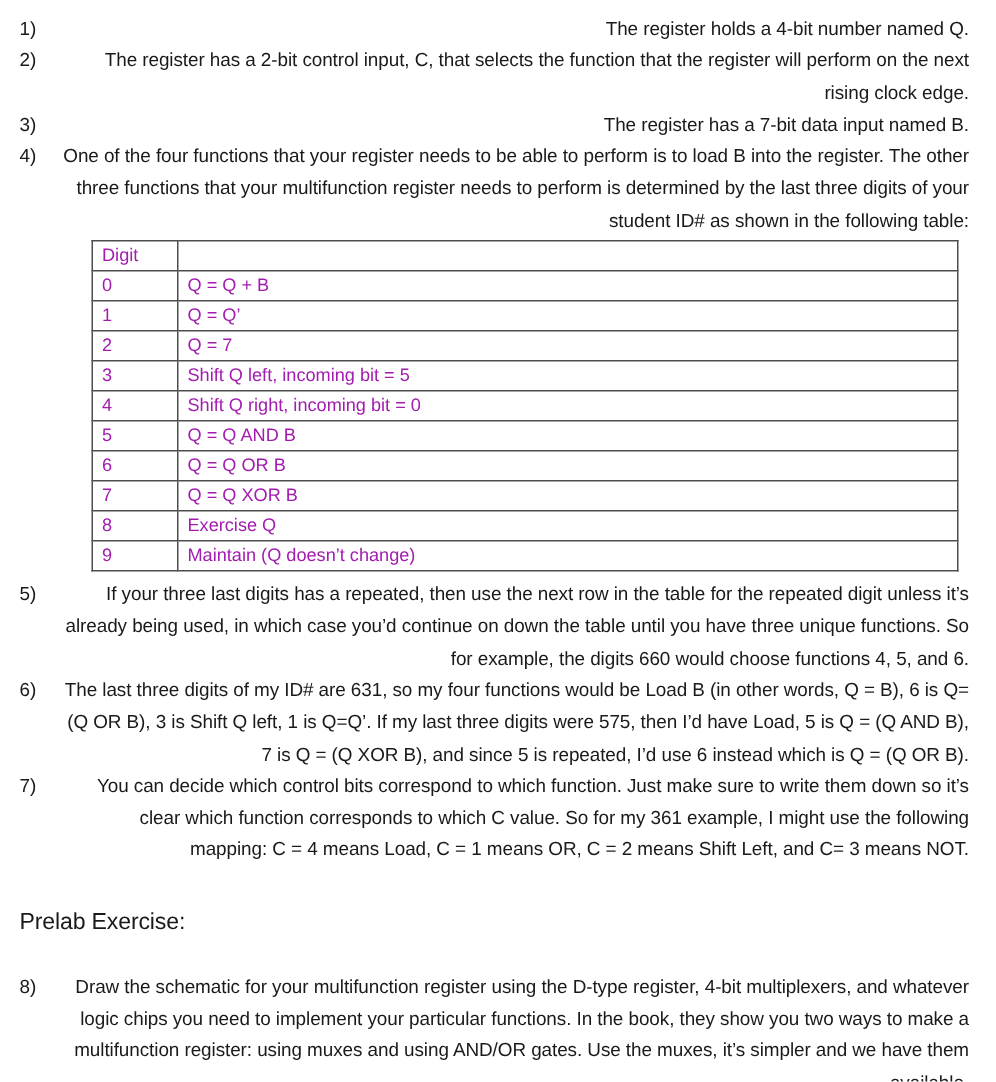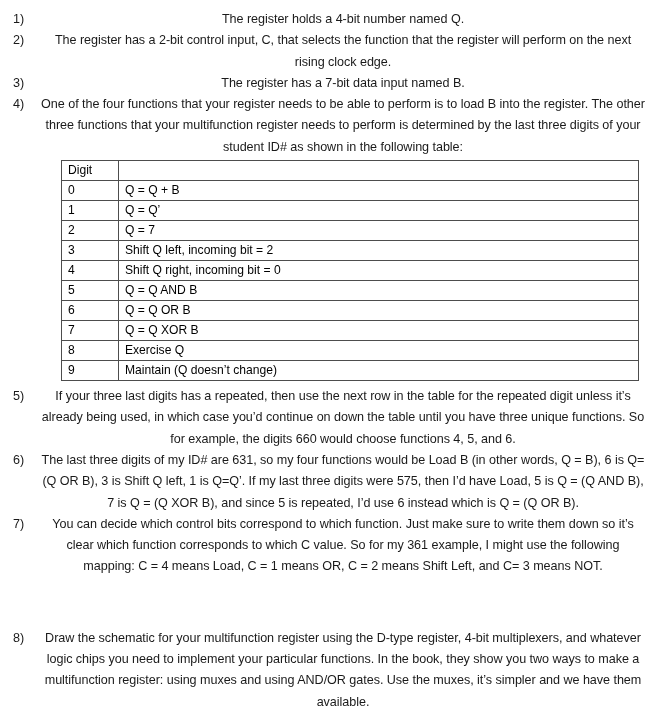--- a/index.html
+++ b/index.html
@@ -42,21 +42,21 @@
     position: absolute;
     left: 0;
     top: 0;
     width: 22px;
     text-align: left;
     font-size: 12.6px;
     line-height: 21.3px;
   }
   ol.numlist > li > .body {
     display: block;
-    text-align: center;
+    text-align: right;
   }
 
   
   .table-wrap {
     padding-left: 48px;
     padding-top: 2px;
     padding-bottom: 2px;
   }
   table.digit-table {
     border-collapse: collapse;
@@ -66,21 +66,21 @@
   }
   table.digit-table td,
   table.digit-table th {
     border: 1px solid #4d4d4d;
     padding: 1px 6px 2px 6px;
     height: 16px;
     text-align: left;
     font-weight: normal;
     vertical-align: middle;
     line-height: 15px;
-    color: #000000;
+    color: #a21caf;
   }
   table.digit-table col.c-digit { width: 57px; }
 
   
   h2.section-title {
     font-size: 15.4px;
     font-weight: normal;
     margin: 0;
     padding: 0;
     line-height: 20px;
@@ -135,21 +135,21 @@
         <tr>
           <td>1</td>
           <td>Q = Q’</td>
         </tr>
         <tr>
           <td>2</td>
           <td>Q = 7</td>
         </tr>
         <tr>
           <td>3</td>
-          <td>Shift Q left, incoming bit = 2</td>
+          <td>Shift Q left, incoming bit = 5</td>
         </tr>
         <tr>
           <td>4</td>
           <td>Shift Q right, incoming bit = 0</td>
         </tr>
         <tr>
           <td>5</td>
           <td>Q = Q AND B</td>
         </tr>
         <tr>
@@ -184,20 +184,21 @@
       <span class="body">The last three digits of my ID# are 631, so my four functions would be Load B (in other words, Q = B), 6 is Q=(Q OR B), 3 is Shift Q left, 1 is Q=Q’. If my last three digits were 575, then I’d have Load, 5 is Q = (Q AND B), 7 is Q = (Q XOR B), and since 5 is repeated, I’d use 6 instead which is Q = (Q OR B).</span>
     </li>
     <li>
       <span class="marker">7)</span>
       <span class="body">You can decide which control bits correspond to which function. Just make sure to write them down so it’s clear which function corresponds to which C value. So for my 361 example, I might use the following mapping: C = 4 means Load, C = 1 means OR, C = 2 means Shift Left, and C= 3 means NOT.</span>
     </li>
   </ol>
 
   <div class="spacer-before-heading"></div>
 
+  <h2 class="section-title">Prelab Exercise:</h2>
 
   <div class="spacer-after-heading"></div>
 
   <ol class="numlist">
     <li>
       <span class="marker">8)</span>
       <span class="body">Draw the schematic for your multifunction register using the D-type register, 4-bit multiplexers, and whatever logic chips you need to implement your particular functions. In the book, they show you two ways to make a multifunction register: using muxes and using AND/OR gates. Use the muxes, it’s simpler and we have them available.</span>
     </li>
 
   </ol>

